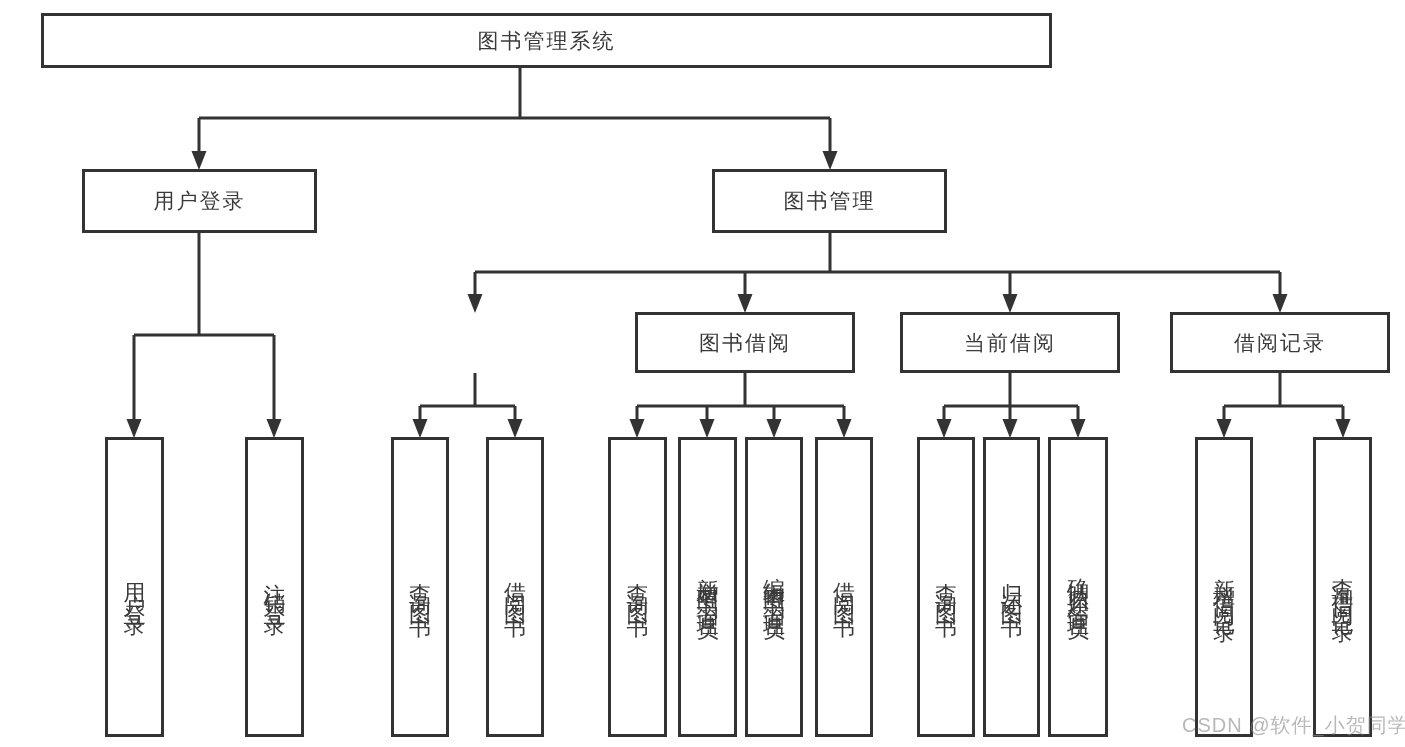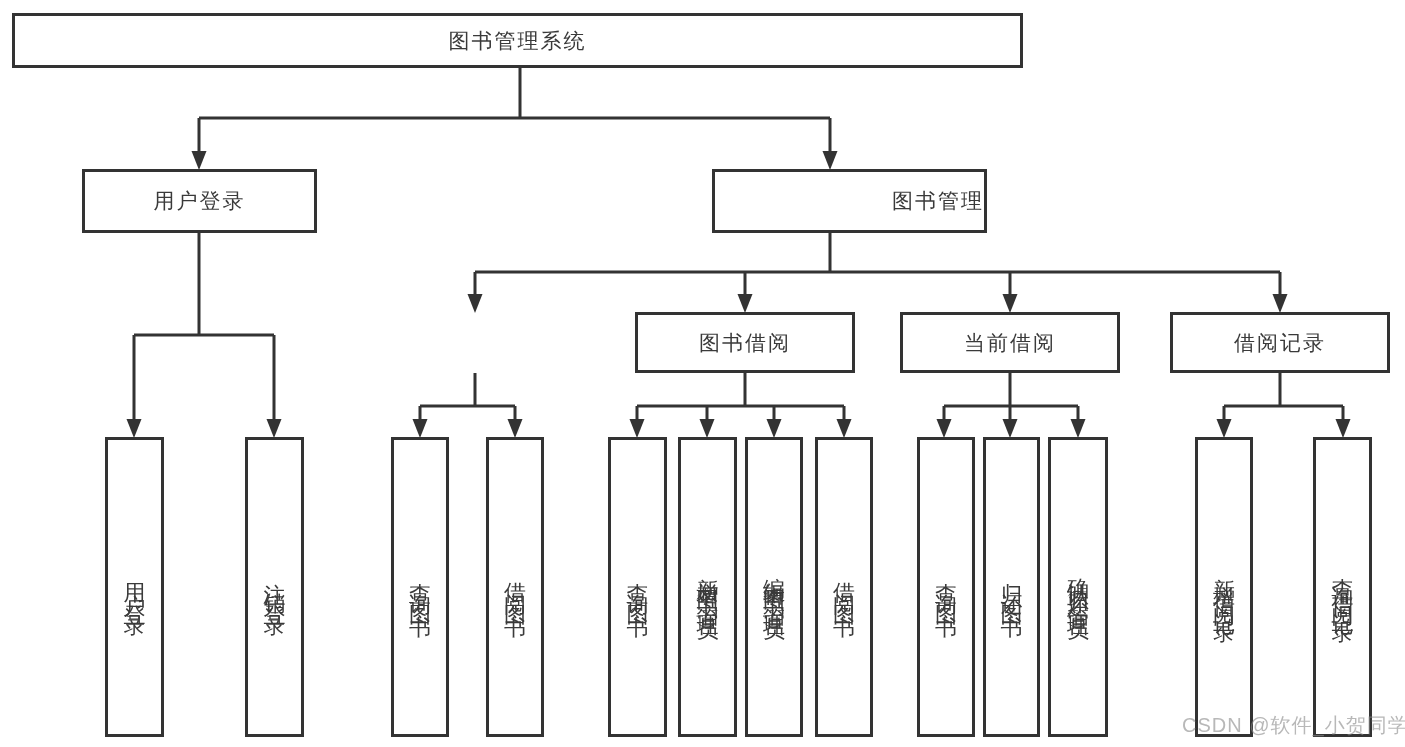--- a/index.html
+++ b/index.html
@@ -21,21 +21,21 @@
     box-sizing: border-box;
     border: 3px solid #333333;
     background: #ffffff;
     display: flex;
     align-items: center;
     justify-content: center;
     color: #3a3a3a;
     z-index: 2;
   }
   .hnode { font-size: 21px; letter-spacing: 2px; }
-  .root  { font-size: 21px; letter-spacing: 2px; }
+  .root  { font-size: 21px; letter-spacing: 2px; margin-left: 29px; }
   .vlabel {
     writing-mode: vertical-rl;
     text-orientation: mixed;
     font-size: 22px;
     line-height: 1;
     color: #3a3a3a;
   }
   .ls4 { letter-spacing: 11px; }
   .ls6 { letter-spacing: 9px; }
   .ls9 { letter-spacing: 6px; }
@@ -95,21 +95,21 @@
     </g>
   </svg>
 
   <div class="node root" style="left:12px; top:13px; width:1011px; height:55px;">
     <span>图书管理系统</span>
   </div>
 
   <div class="node hnode" style="left:82px; top:169px; width:235px; height:64px;">
     <span>用户登录</span>
   </div>
-  <div class="node hnode" style="left:712px; top:169px; width:275px; height:64px;justify-content:flex-end;">
+  <div class="node hnode" style="left:712px; top:169px; width:235px; height:64px;">
     <span>图书管理</span>
   </div>
 
   <div class="node hnode" style="left:635px; top:312px; width:220px; height:61px;">
     <span>图书借阅</span>
   </div>
   <div class="node hnode" style="left:900px; top:312px; width:220px; height:61px;text-align:right;">
     <span>当前借阅</span>
   </div>
   <div class="node hnode" style="left:1170px; top:312px; width:220px; height:61px;">

